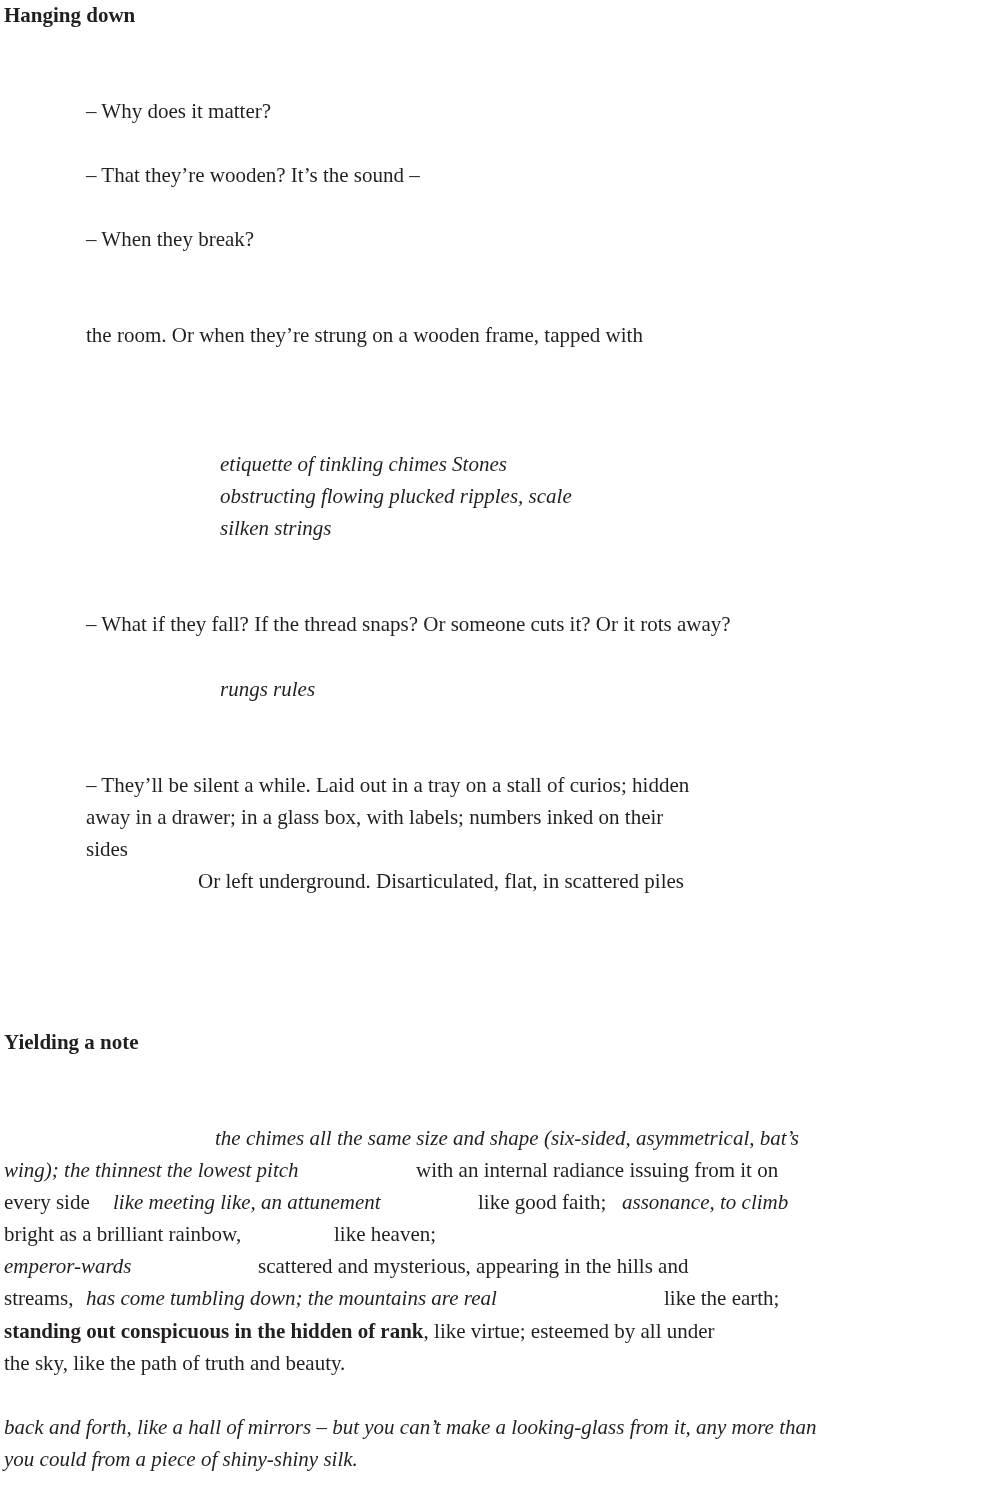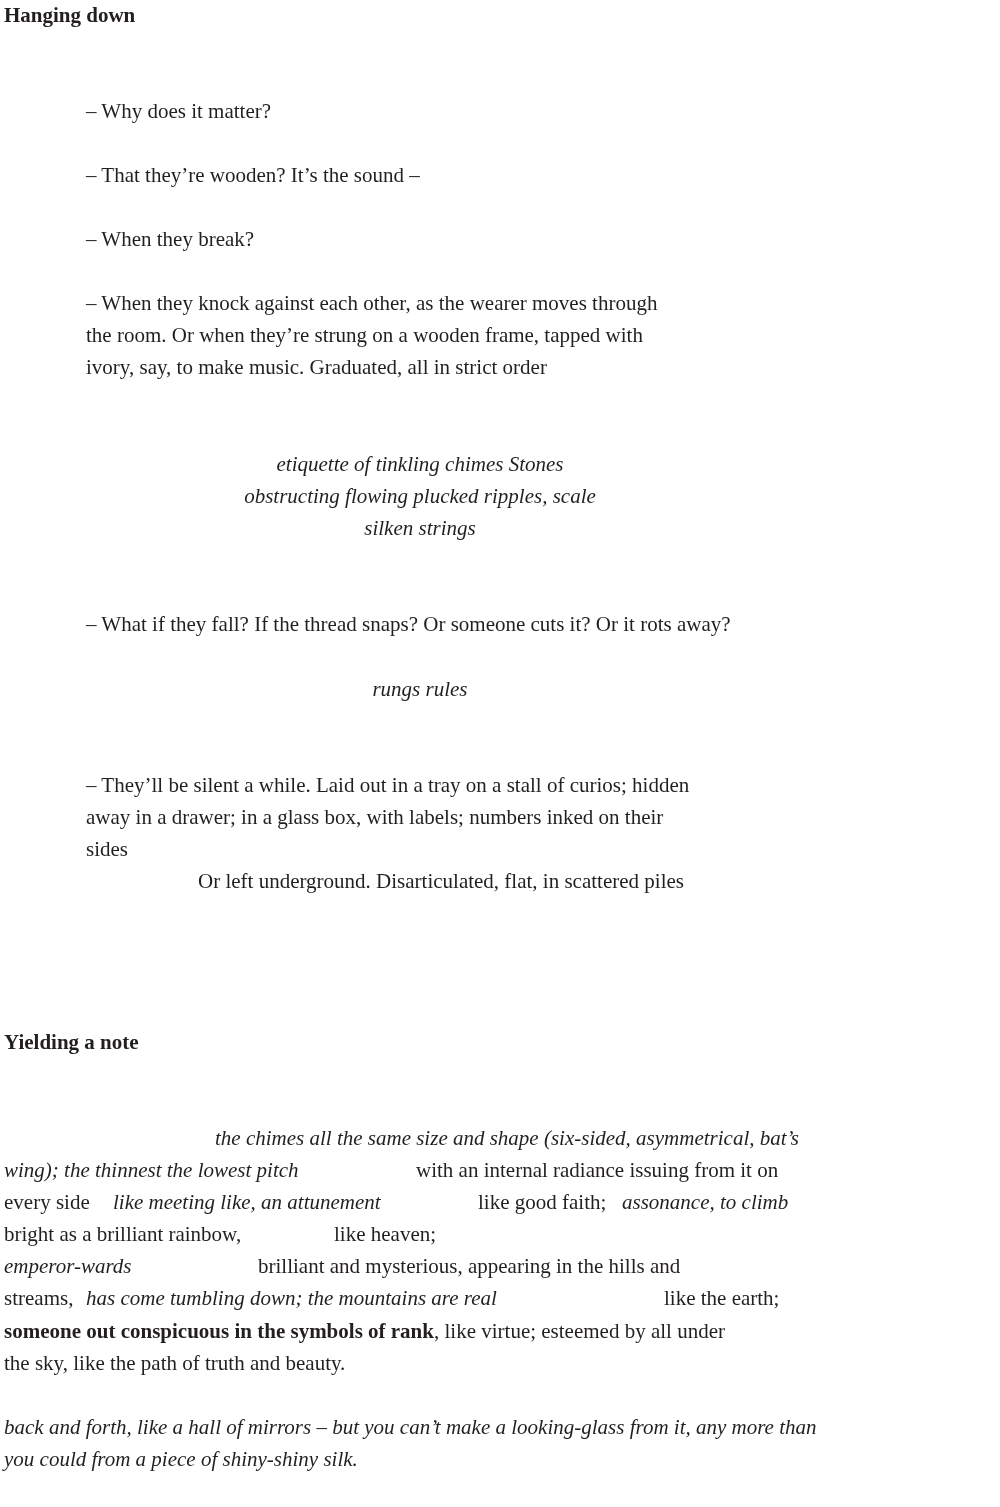--- a/index.html
+++ b/index.html
@@ -29,35 +29,33 @@
     }
     .heading {
       position: absolute;
       font-weight: bold;
       font-size: 21px;
       white-space: nowrap;
       line-height: 26px;
     }
     .it { font-style: italic; }
     .bd { font-weight: bold; }
-    .center { text-align: center; }
+    .center { }
   </style>
 </head>
 <body>
 
 <div class="page">
 
   <div class="heading" style="left:4px; top:2px;">Hanging down</div>
 
   <div class="line" style="left:86px; top:98px;">– Why does it matter?</div>
   <div class="line" style="left:86px; top:162px;">– That they’re wooden?  It’s the sound –</div>
   <div class="line" style="left:86px; top:226px;">– When they break?</div>
-  <div class="line" style="left:86px; top:290px;">– When they knock against each other, as the wearer moves through</div>
   <div class="line" style="left:86px; top:322px;">the room. Or when they’re strung on a wooden frame, tapped with</div>
-  <div class="line" style="left:86px; top:354px;">ivory, say, to make music. Graduated, all in strict order</div>
 
   <div class="line it center" style="left:220px; width:400px; top:451px;">etiquette of  tinkling chimes Stones</div>
   <div class="line it center" style="left:220px; width:400px; top:483px;">obstructing flowing plucked ripples, scale</div>
   <div class="line it center" style="left:220px; width:400px; top:515px;">silken strings</div>
 
   <div class="line" style="left:86px; top:611px;">– What if they fall? If the thread snaps?  Or someone cuts it? Or it rots away?</div>
 
   <div class="line it center" style="left:220px; width:400px; top:676px;">rungs rules</div>
 
   <div class="line" style="left:86px; top:772px;text-align:right;">– They’ll be silent a while. Laid out in a tray on a stall of curios; hidden</div>
@@ -74,26 +72,26 @@
 
   <div class="line" style="left:4px; top:1189px;">every side</div>
   <div class="line it" style="left:113px; top:1189px;">like meeting like, an attunement</div>
   <div class="line" style="left:478px; top:1189px;">like good faith;</div>
   <div class="line it" style="left:622px; top:1189px;">assonance, to climb</div>
 
   <div class="line" style="left:4px; top:1221px;">bright as a brilliant rainbow,</div>
   <div class="line" style="left:334px; top:1221px;">like heaven;</div>
 
   <div class="line it" style="left:4px; top:1253px;">emperor-wards</div>
-  <div class="line" style="left:258px; top:1253px;">brilliant and mysterious, appearing in the hills and</div>
+  <div class="line" style="left:258px; top:1253px;">scattered and mysterious, appearing in the hills and</div>
 
   <div class="line" style="left:4px; top:1285px;">streams,</div>
   <div class="line it" style="left:86px; top:1285px;text-align:center;">has come tumbling down; the mountains are real</div>
   <div class="line" style="left:664px; top:1285px;">like the earth;</div>
 
-  <div class="line" style="left:4px; top:1318px;"><span class="bd">someone out conspicuous in the symbols of rank</span><span>, like virtue; esteemed by all under</span></div>
+  <div class="line" style="left:4px; top:1318px;"><span class="bd">standing out conspicuous in the hidden of rank</span><span>, like virtue; esteemed by all under</span></div>
 
   <div class="line" style="left:4px; top:1350px;">the sky, like the path of truth and beauty.</div>
 
   <div class="line it" style="left:4px; top:1414px;">back and forth, like a hall of  mirrors – but you can’t make a looking-glass from it, any more than</div>
   <div class="line it" style="left:4px; top:1446px;">you could from a piece of  shiny-shiny silk.</div>
 
 </div>
 
 </body></html>

